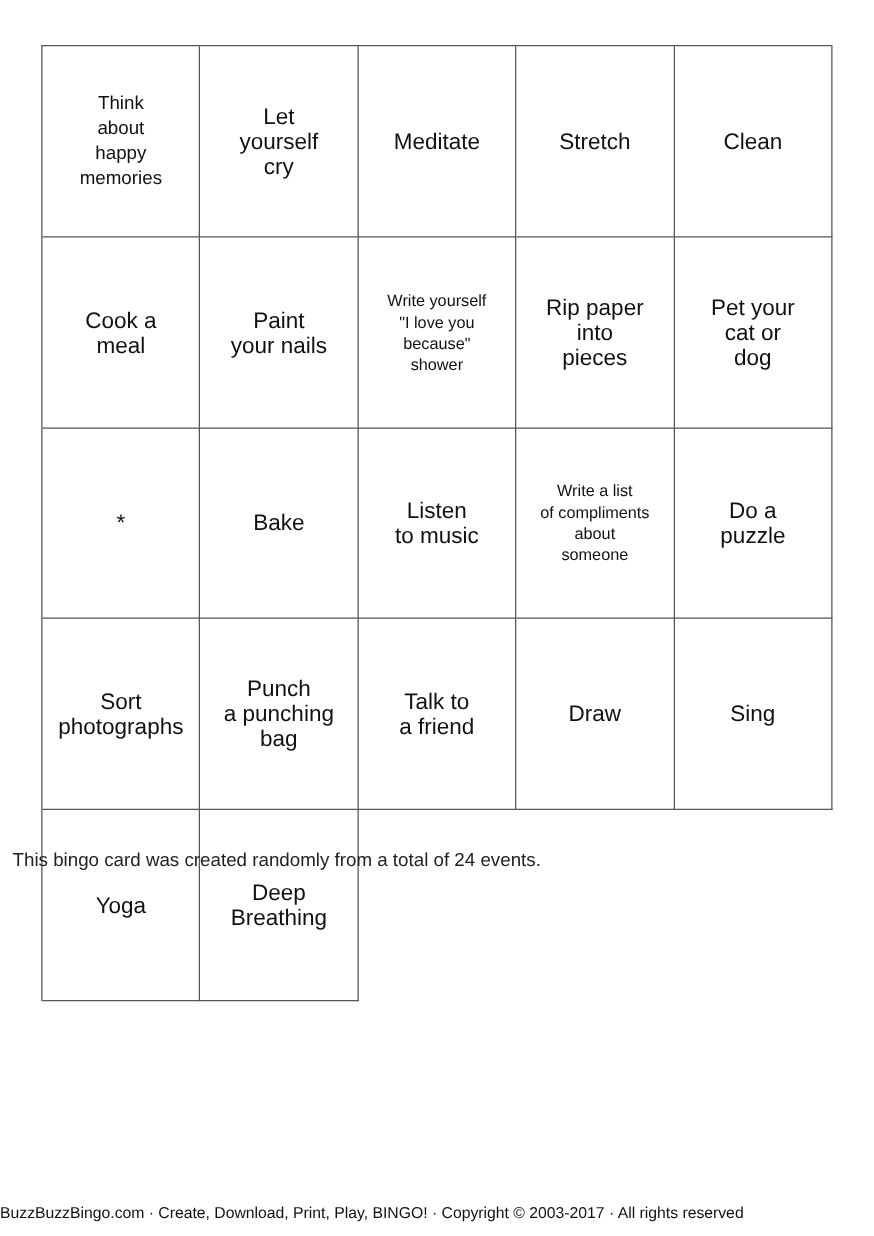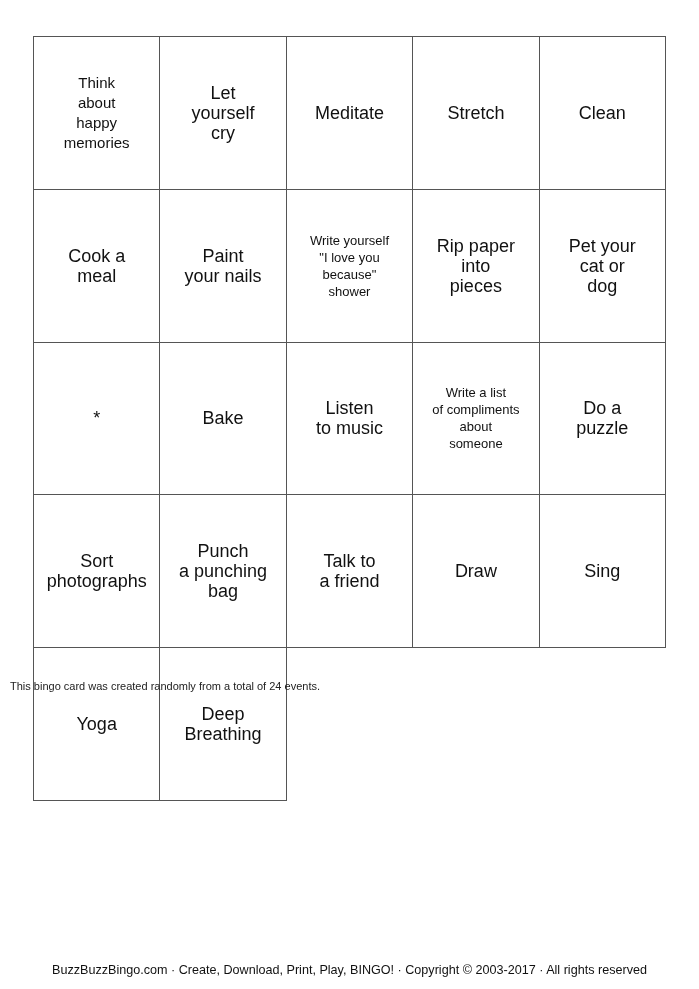--- a/index.html
+++ b/index.html
@@ -10,22 +10,22 @@
     border-top:1px solid #555; border-left:1px solid #555; box-sizing:border-box;
   }
   .cell {
     border-right:1px solid #555; border-bottom:1px solid #555;
     display:flex; align-items:center; justify-content:center; text-align:center;
     padding:0 8px; box-sizing:border-box; white-space:pre-line;
     font-size:18px; line-height:20px;
   }
   .cell.sm { font-size:15px; line-height:20px; }
   .cell.xs { font-size:13px; line-height:17px; }
-  .note { position:absolute; left:10px; top:680px; font-size:11px; color:#222; }
-  .footer { position:absolute; left:0; width:699px; top:963px; text-align:center; font-size:12.6px; color:#111; }
+  .note { position:absolute; left:10px; top:680px; font-size:15px; color:#222; }
+  .footer { position:absolute; left:0; width:699px; top:963px; font-size:12.6px; color:#111; }
 </style>
 </head>
 <body>
 
 <div class="grid">
   <div class="cell sm">Think
 about
 happy
 memories</div>
   <div class="cell">Let

